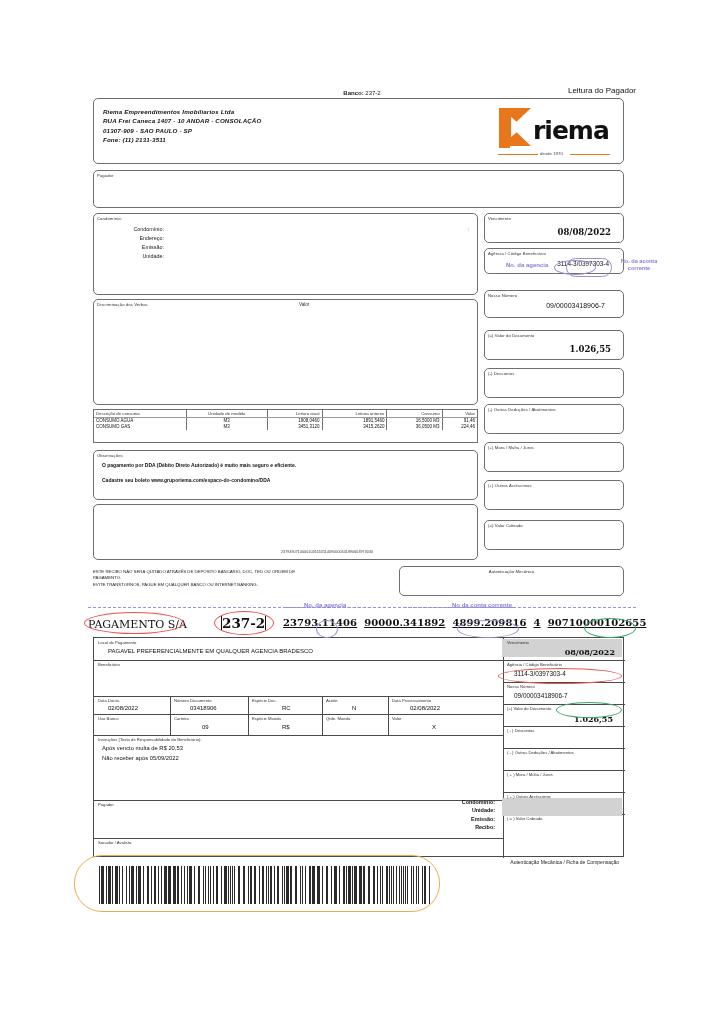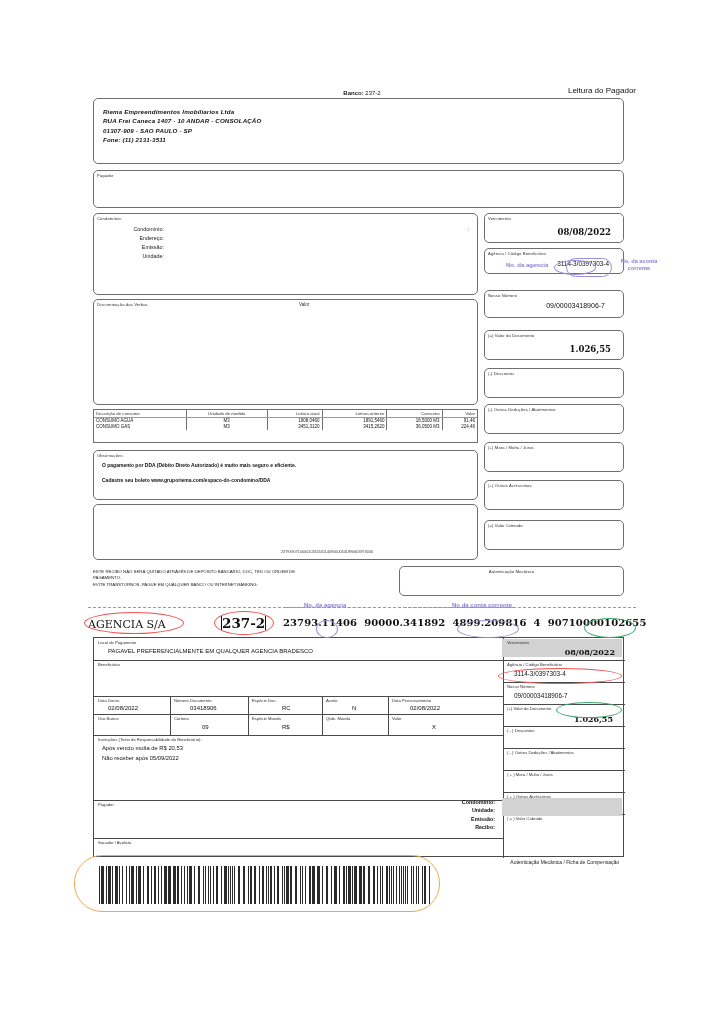--- a/index.html
+++ b/index.html
@@ -87,21 +87,21 @@
   
   #rec-foot { position:absolute; left:93px; top:569px; width:300px; font-size:4.3px; line-height:6.3px; color:#222; }
   #autent-box { left:399px; top:566px; width:225px; height:30px; }
   #autent-lbl { position:absolute; top:2px; width:100%; text-align:center; font-size:4.4px; color:#333; }
 
   
   #bank-name { position:absolute; left:88px; top:618px; font-size:11px; color:#111; font-family:"DejaVu Serif", serif; }
   #bank-code { position:absolute; left:221px; top:615px; font-size:13.5px; font-weight:bold; color:#111; font-family:"DejaVu Serif", serif; }
   #bank-code .bar { display:inline-block; width:1px; height:14px; background:#111; vertical-align:-2px; }
   #digit-line { position:absolute; left:283px; top:617px; font-size:10px; font-weight:bold; color:#111; font-family:"DejaVu Serif", serif; white-space:nowrap; letter-spacing:.1px; }
-  #digit-line span { margin-right:7px; }
+  #digit-line span { margin-right:7px;text-decoration:underline; }
   #digit-line span:last-child { margin-right:4px; }
   .dashrule { position:absolute; height:0; border-top:1px dashed #9b8fd6; }
 
   
   #boleto { position:absolute; left:93px; top:637px; width:531px; height:220px; border:1px solid #4a4a4a; }
   .hline { position:absolute; left:0; width:100%; height:0; border-top:1px solid #4a4a4a; }
   .vline { position:absolute; width:0; border-left:1px solid #4a4a4a; }
   .flbl { position:absolute; font-size:4.2px; color:#333; }
   .fval { position:absolute; font-size:6px; color:#111; }
   #gray-cobrado { position:absolute; right:1px; bottom:40px; width:120px; height:18px; background:#d2d2d2; }
@@ -134,20 +134,33 @@
     <span>237-2</span>
   </div>
   <div id="recibo-pagador">Leitura do Pagador</div>
 
   <div class="bx" id="emitter-box">
     <div id="emitter-text">
       <div>Riema Empreendimentos Imobiliarios Ltda</div>
       <div>RUA Frei Caneca 1407 - 10 ANDAR - CONSOLAÇÃO</div>
       <div>01307-909 - SAO PAULO - SP</div>
       <div>Fone: (11) 2131-3511</div>
+    </div>
+    <div id="logo">
+      <svg class="mark" viewBox="0 0 36 40">
+        <rect x="2" y="0" width="11" height="40" fill="#e8761a"></rect>
+        <path d="M13 0 L34 0 L14 19 L34 38 L13 38 Z" fill="#e8761a"></path>
+        <path d="M14 9 L26 19 L14 29 Z" fill="#ffffff"></path>
+      </svg>
+      <div class="word">riema</div>
+      <div class="rule">
+        <span class="ln l1"></span>
+        <span class="ln l2"></span>
+        <span class="tx">desde 1970</span>
+      </div>
     </div>
   </div>
 
   <div class="bx" id="pagador-box">
     <span class="lbl">Pagador</span>
   </div>
 
   <div class="bx" id="cond-box">
     <span class="lbl">Condomínio:</span>
     <div class="cond-rows">
@@ -257,21 +270,21 @@
     <div>ESTE RECIBO NÃO SERÁ QUITADO ATRAVÉS DE DEPÓSITO BANCARIO, DOC, TED OU ORDEM DE</div>
     <div>PAGAMENTO.</div>
     <div>EVITE TRANSTORNOS, PAGUE EM QUALQUER BANCO OU INTERNET BANKING.</div>
   </div>
   <div class="bx" id="autent-box">
     <span id="autent-lbl">Autenticação Mecânica</span>
   </div>
 
   <div class="dashrule" style="left:88px;top:607px;width:548px;"></div>
 
-  <div id="bank-name">AGENCIA S/A</div>
+  <div id="bank-name">PAGAMENTO S/A</div>
   <div id="bank-code">
     <span class="bar"></span><span>237-2</span><span class="bar"></span>
   </div>
   <div id="digit-line"><span>23793.11406</span><span>90000.341892</span><span>4899.209816</span><span>4</span><span>90710000102655</span></div>
 
   <div id="boleto">
 
     <div class="vline" style="left:409px;top:0;height:220px;"></div>
 
     <div class="hline" style="top:22px;width:409px;"></div>

